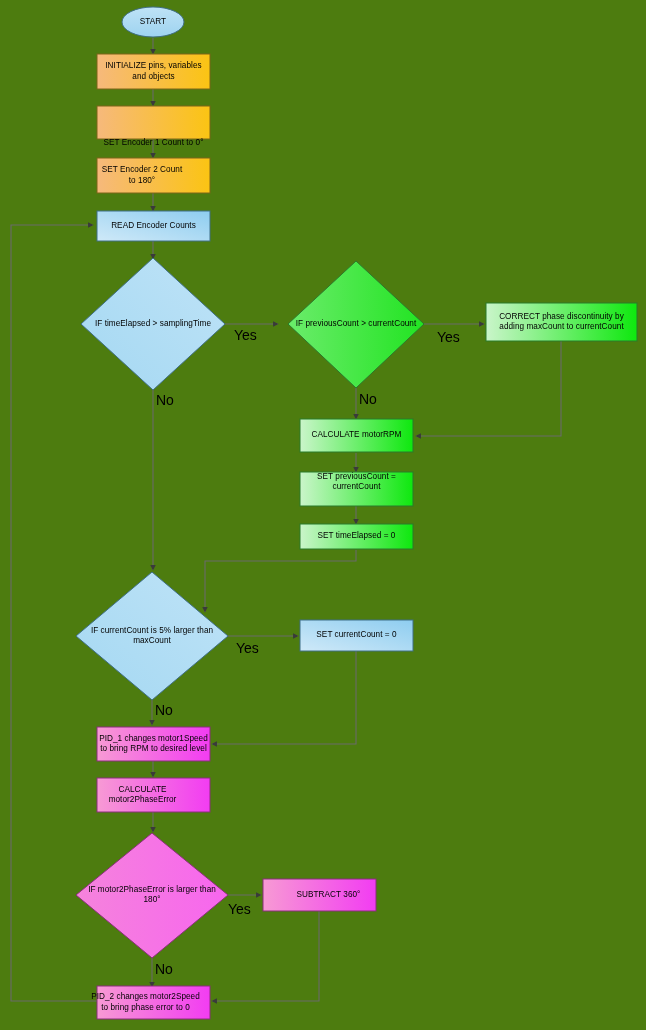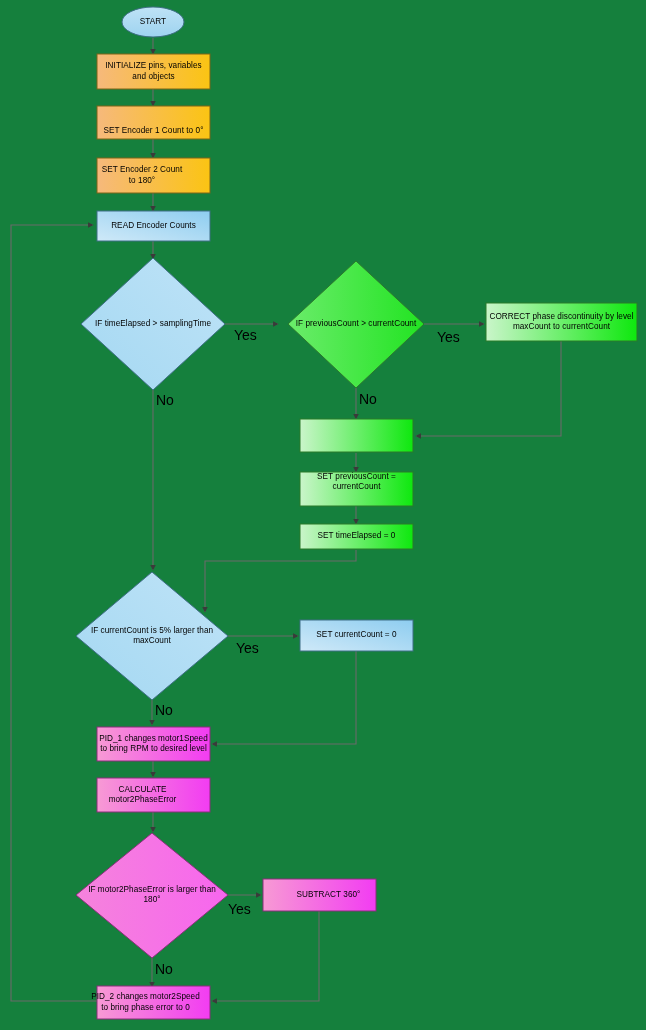--- a/index.html
+++ b/index.html
@@ -7,21 +7,21 @@
     padding: 0;
     background: #ffffff;
   }
   body {
     font-family: "Liberation Sans", sans-serif;
   }
   #canvas {
     position: relative;
     width: 646px;
     height: 1030px;
-    background: #15803d;
+    background: #4d7c0f;
     overflow: hidden;
   }
   #flow-svg {
     position: absolute;
     left: 0;
     top: 0;
     width: 646px;
     height: 1030px;
   }
   .node-label {
@@ -144,26 +144,27 @@
 
     <polygon points="152,833 228,895 152,958 76,895" fill="url(#gradPinkDiamond)" stroke="#8a2e7a" stroke-width="1"></polygon>
 
     <rect x="263" y="879" width="113" height="32" fill="url(#gradPink)" stroke="#8a2e7a" stroke-width="1"></rect>
 
     <rect x="97" y="986" width="113" height="33" fill="url(#gradPink)" stroke="#8a2e7a" stroke-width="1"></rect>
   </svg>
 
   <div class="node-label" style="left:122px; top:7px;   width:62px;  height:30px;">START</div>
   <div class="node-label" style="left:99px;  top:54px;  width:109px; height:35px;">INITIALIZE pins, variables and objects</div>
-  <div class="node-label" style="left:99px;  top:106px; width:109px; height:50px;">SET Encoder 1 Count to 0°</div>
+  <div class="node-label" style="left:99px;  top:118px; width:109px; height:50px;">SET Encoder 1 Count to 0°</div>
   <div class="node-label" style="left:99px;  top:158px; width:86px; height:35px;">SET Encoder 2 Count to 180°</div>
   <div class="node-label" style="left:99px;  top:211px; width:109px; height:30px;">READ Encoder Counts</div>
   <div class="node-label" style="left:84px;  top:310px; width:138px; height:28px;">IF timeElapsed &gt; samplingTime</div>
   <div class="node-label" style="left:290px; top:310px; width:132px; height:28px;">IF previousCount &gt; currentCount</div>
-  <div class="node-label" style="left:489px; top:303px; width:145px; height:38px;">CORRECT phase discontinuity by level maxCount to currentCount</div>
+  <div class="node-label" style="left:489px; top:303px; width:145px; height:38px;">CORRECT phase discontinuity by adding maxCount to currentCount</div>
+  <div class="node-label" style="left:302px; top:419px; width:109px; height:33px;">CALCULATE motorRPM</div>
   <div class="node-label" style="left:302px; top:472px; width:109px; height:20px;">SET previousCount = currentCount</div>
   <div class="node-label" style="left:302px; top:524px; width:109px; height:25px;">SET timeElapsed = 0</div>
   <div class="node-label" style="left:82px;  top:621px; width:140px; height:30px;">IF currentCount is 5% larger than maxCount</div>
   <div class="node-label" style="left:302px; top:620px; width:109px; height:31px;">SET currentCount = 0</div>
   <div class="node-label" style="left:98px;  top:727px; width:111px; height:34px;">PID_1 changes motor1Speed to bring RPM to desired level</div>
   <div class="node-label" style="left:88px;  top:778px; width:109px; height:34px;">CALCULATE motor2PhaseError</div>
   <div class="node-label" style="left:82px;  top:880px; width:140px; height:30px;">IF motor2PhaseError is larger than 180°</div>
   <div class="node-label" style="left:265px; top:879px; width:127px; height:32px;">SUBTRACT 360°</div>
   <div class="node-label" style="left:90px;  top:986px; width:111px; height:33px;">PID_2 changes motor2Speed to bring phase error to 0</div>
 

